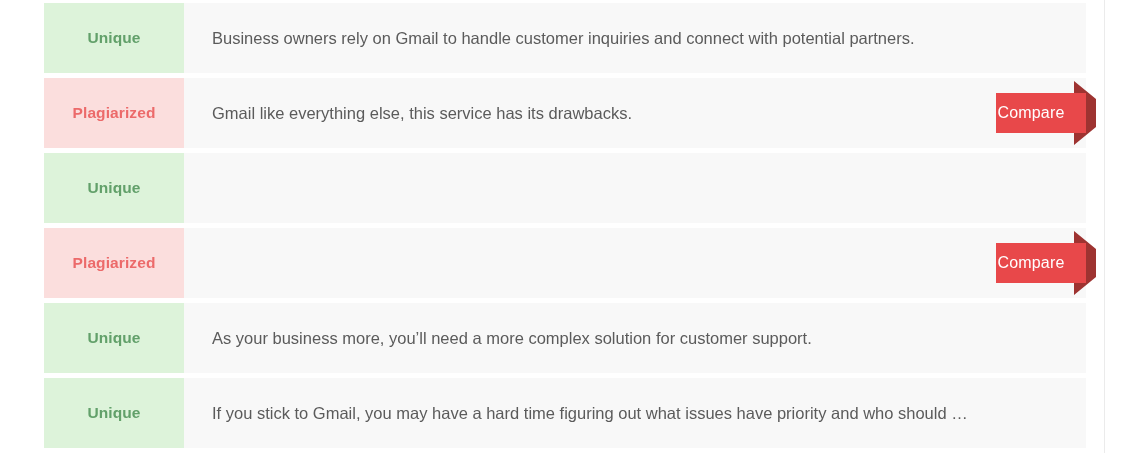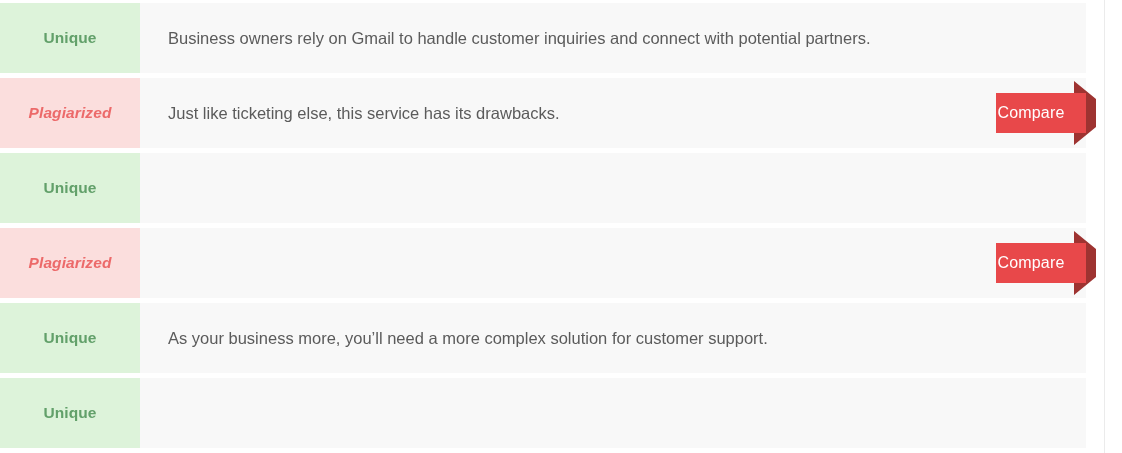--- a/index.html
+++ b/index.html
@@ -41,20 +41,21 @@
     width: 1086px;
   }
 
   .row {
     position: relative;
     display: flex;
     align-items: stretch;
     height: 70px;
     margin-bottom: 5px;
     background: #f8f8f8;
+    margin-left: 44px;
   }
 
   .row-label {
     flex: 0 0 140px;
     width: 140px;
     display: flex;
     align-items: center;
     justify-content: center;
     font-size: 15.5px;
     font-weight: bold;
@@ -62,21 +63,20 @@
   }
 
   .row.is-unique .row-label {
     background: #ddf3da;
     color: #62a06a;
   }
 
   .row.is-plagiarized .row-label {
     background: #fbdedd;
     color: #ec6a6a;
-    font-style: italic;
   }
 
   .row-text {
     flex: 1 1 auto;
     display: flex;
     align-items: center;
     padding: 0 16px 0 28px;
     font-size: 16.5px;
     color: #5b5b5b;
     line-height: 1.35;
@@ -125,21 +125,21 @@
 <body>
 
 <div class="report-panel">
   <div class="rows">
       <div class="row is-unique">
         <div class="row-label">Unique</div>
         <div class="row-text">Business owners rely on Gmail to handle customer inquiries and connect with potential partners.</div>
       </div>
       <div class="row is-plagiarized">
         <div class="row-label">Plagiarized</div>
-        <div class="row-text">Just like ticketing else, this service has its drawbacks.</div>
+        <div class="row-text">Gmail like everything else, this service has its drawbacks.</div>
         <button class="compare-btn">
           <svg class="ribbon-svg" viewBox="0 0 108 72">
             <path d="M78 4 L100 22 L78 22 Z M78 50 L100 50 L78 68 Z M78 22 L100 22 L100 50 L78 50 Z" fill="#9e3331"></path>
             <rect x="0" y="16" width="90" height="40" fill="#e8484a"></rect>
           </svg>
           <span class="compare-label">Compare</span>
         </button>
       </div>
       <div class="row is-unique">
         <div class="row-label">Unique</div>
@@ -153,16 +153,17 @@
           </svg>
           <span class="compare-label">Compare</span>
         </button>
       </div>
       <div class="row is-unique">
         <div class="row-label">Unique</div>
         <div class="row-text">As your business more, you’ll need a more complex solution for customer support.</div>
       </div>
       <div class="row is-unique">
         <div class="row-label">Unique</div>
+        <div class="row-text">If you stick to Gmail, you may have a hard time figuring out what issues have priority and who should …</div>
       </div>
     </div>
   <div class="scroll-gutter"></div>
 </div>
 
 </body></html>

